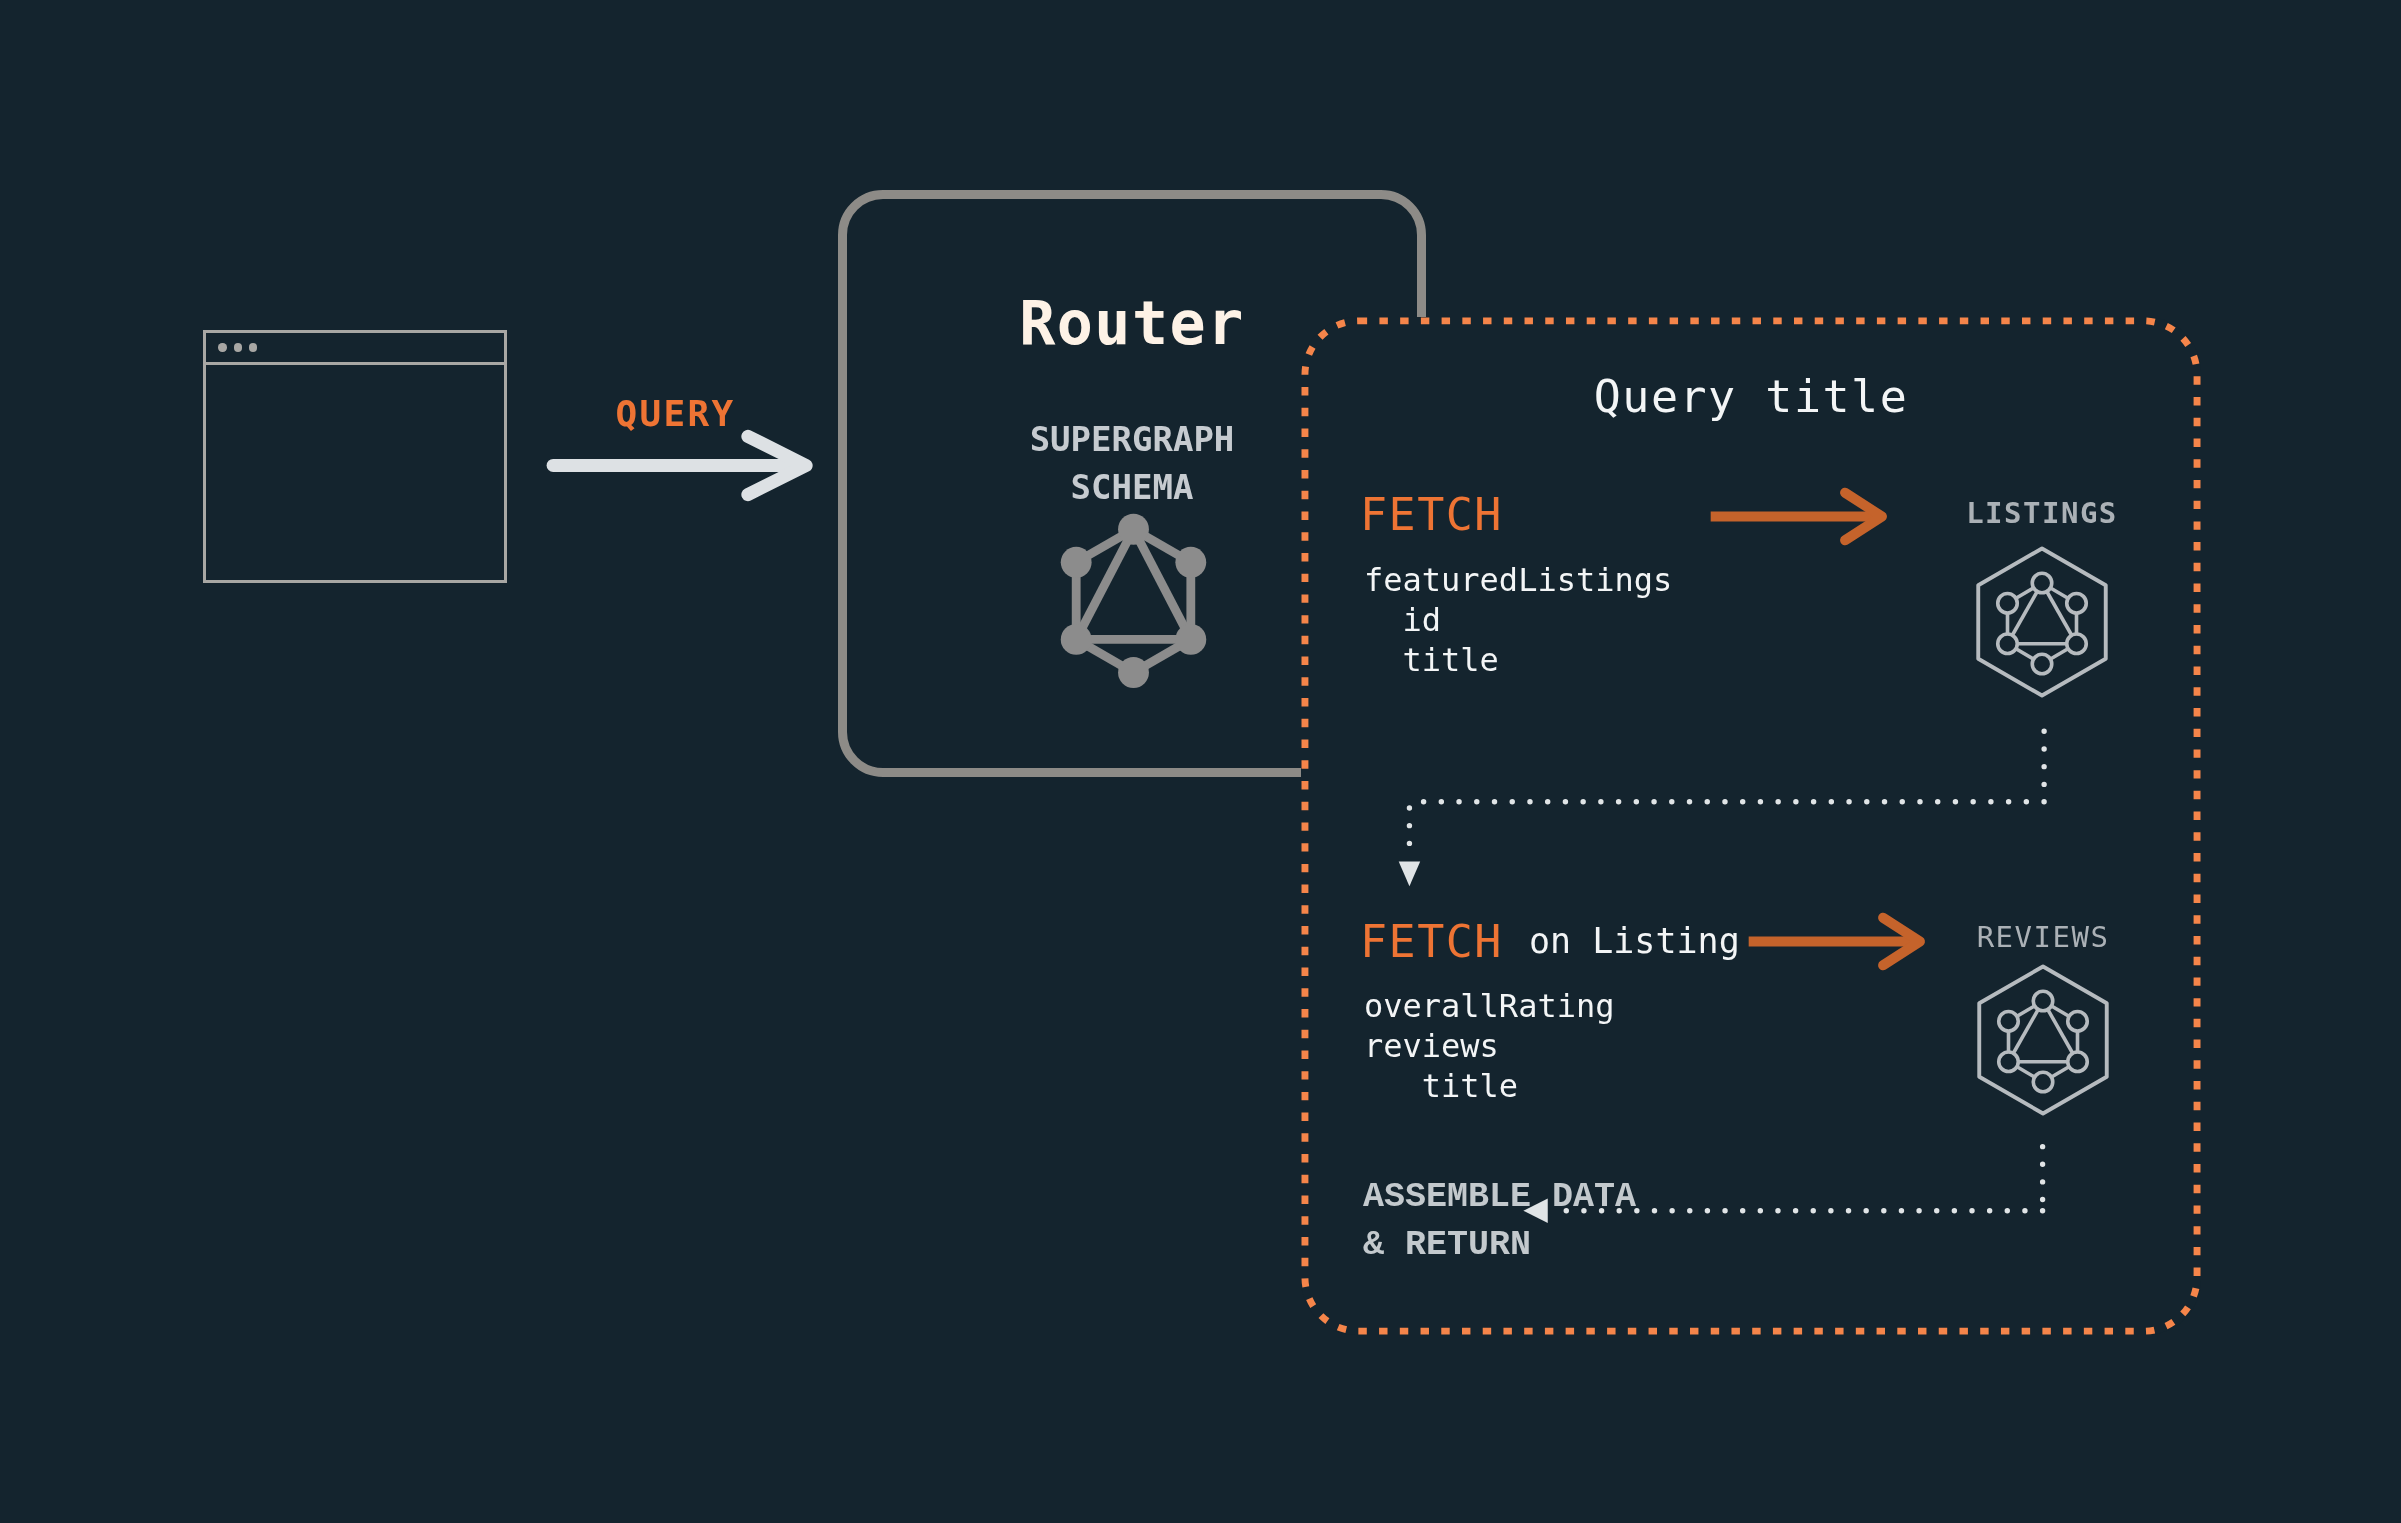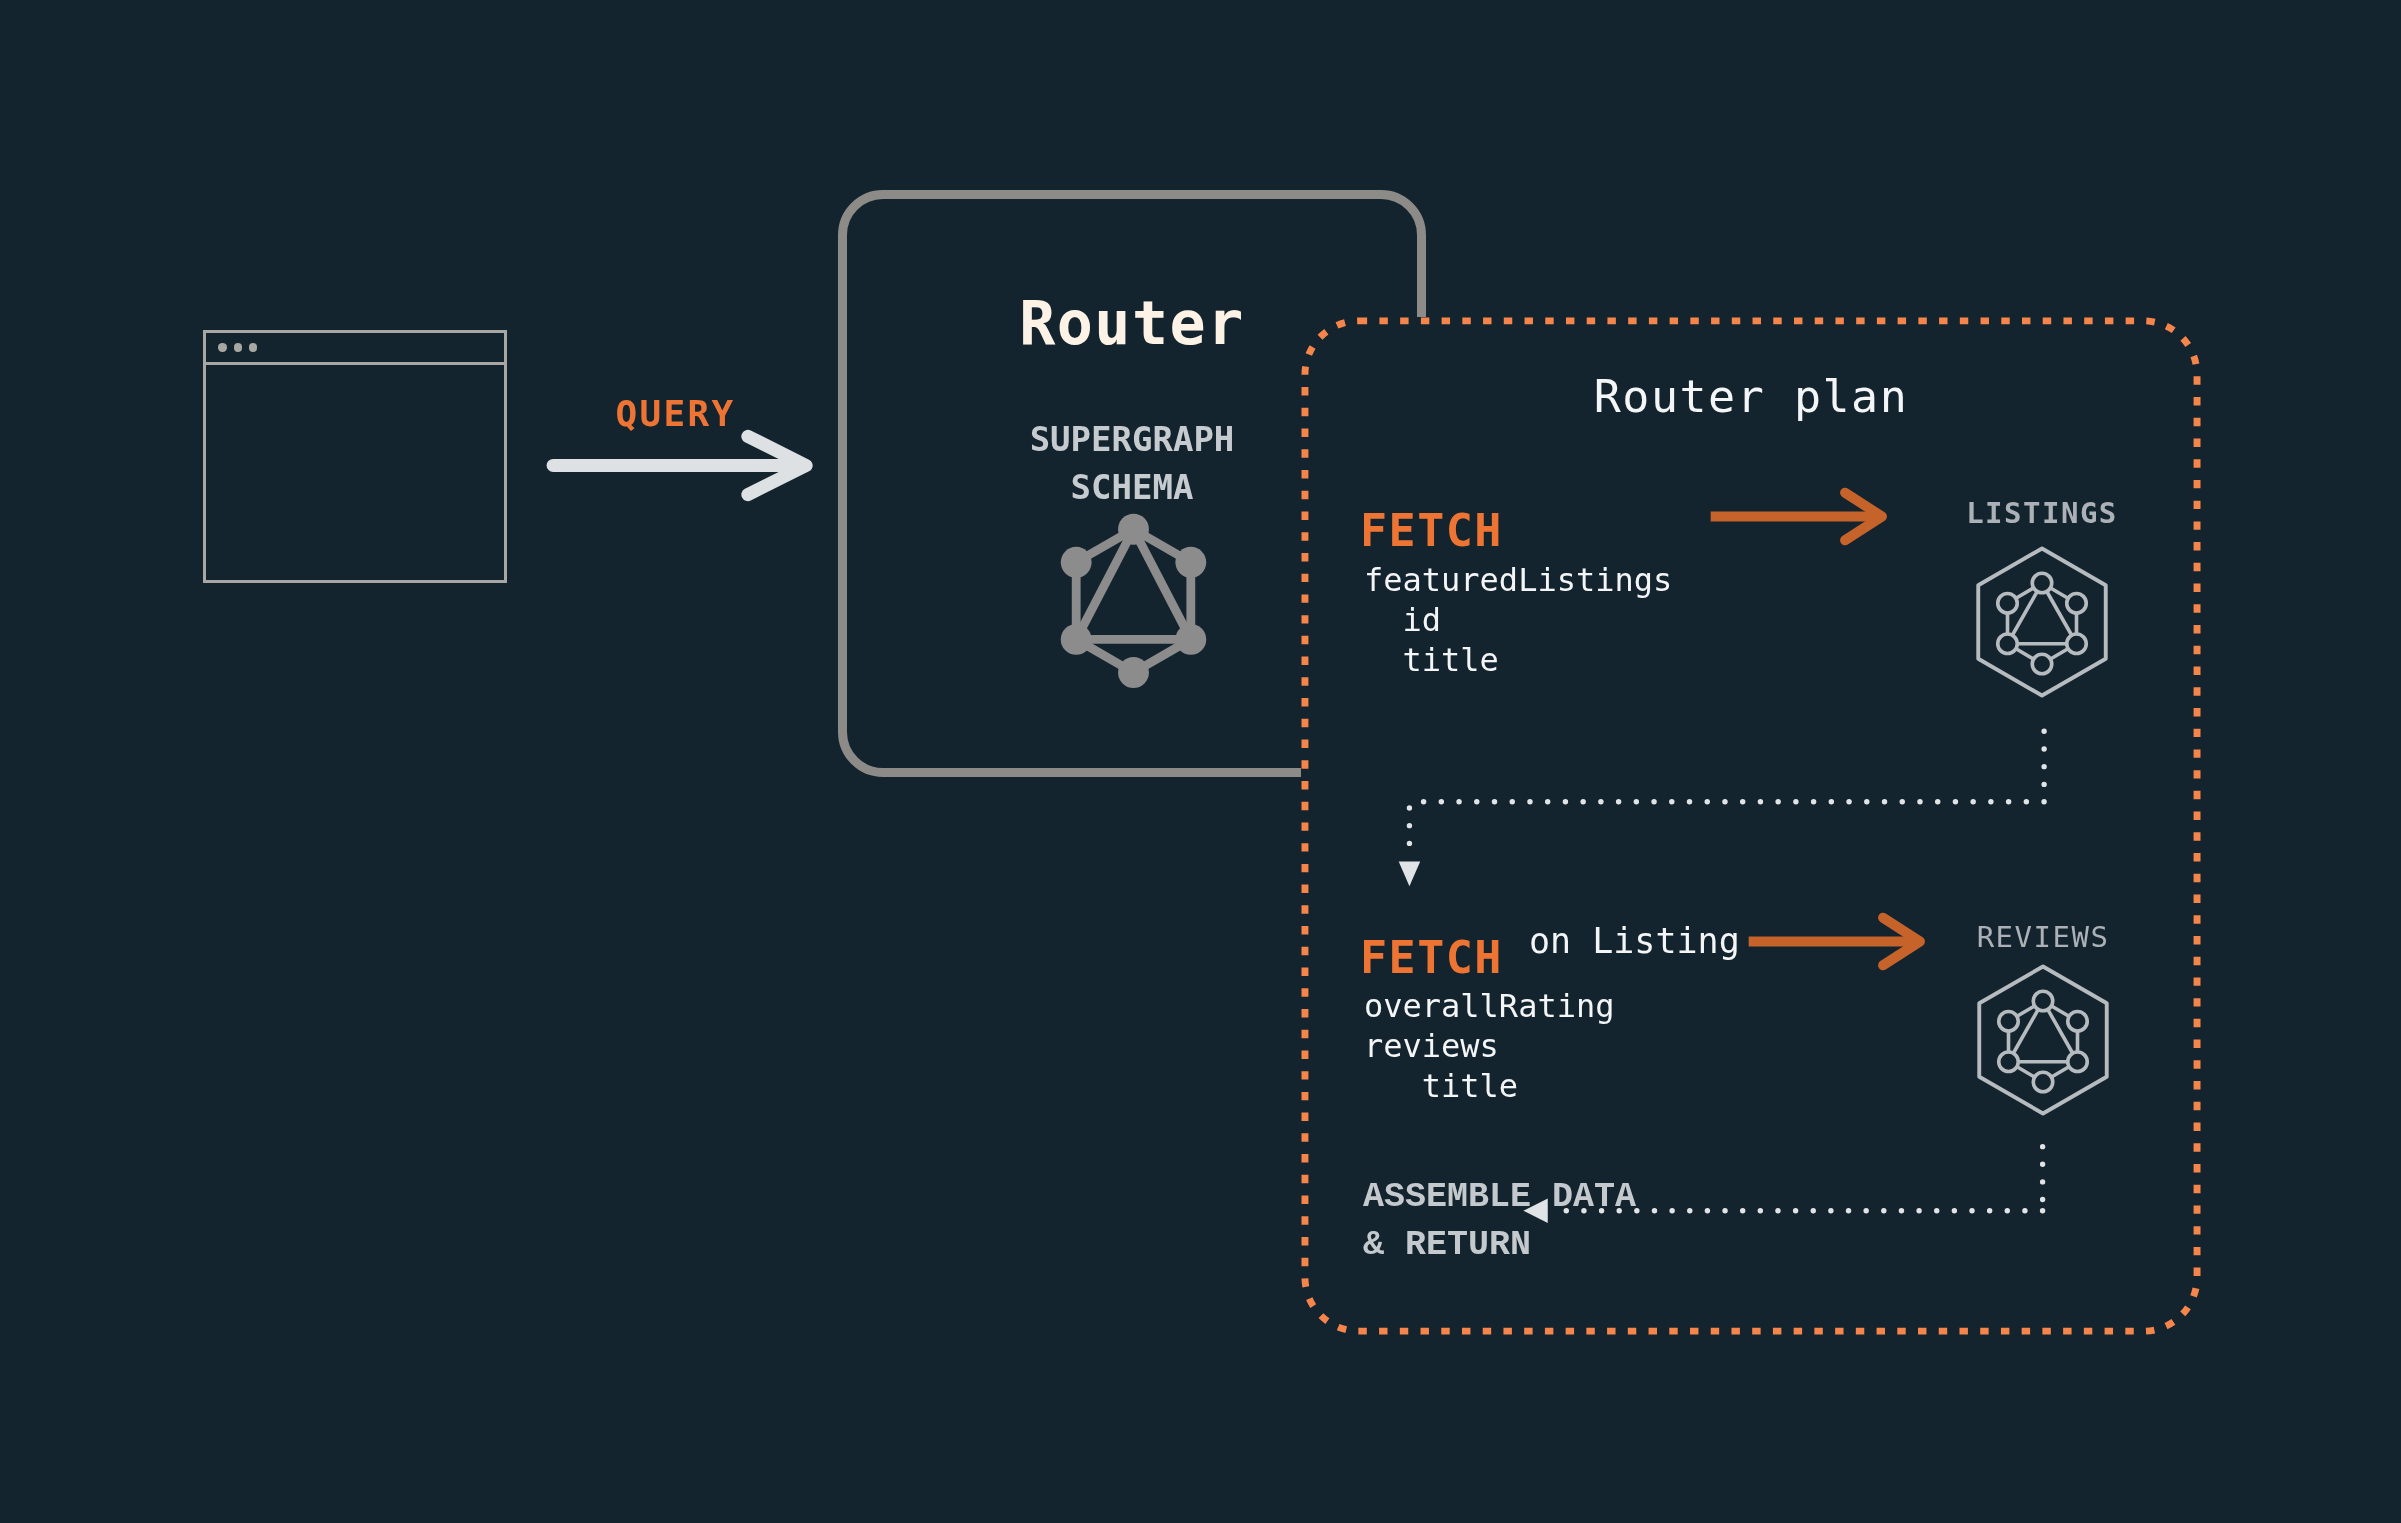--- a/index.html
+++ b/index.html
@@ -25,21 +25,21 @@
                 color:#fdf2e6;letter-spacing:1.5px;}
   .router-sub{left:838px;top:415px;width:588px;text-align:center;font-size:34px;font-weight:bold;
               color:#c6cbd0;line-height:48px;white-space:pre-line;}
   .router-logo{left:1060px;top:516px;}
 
   
   .qplan{left:1301px;top:317px;width:900px;height:1018px;background:#14242e;border-radius:55px;}
   .qplan-border{position:absolute;left:0;top:0;}
   .qplan-title{left:1301px;top:370px;width:900px;text-align:center;font-size:45px;color:#f3f5f6;letter-spacing:1.5px;}
 
-  .fetch-kw{font-size:45px;font-weight:bold;color:#ee7434;letter-spacing:1.5px;margin-top:16px;}
+  .fetch-kw{font-size:45px;font-weight:normal;color:#ee7434;letter-spacing:1.5px;}
   .fetch1{left:1360px;top:488px;}
   .fetch2{left:1360px;top:915px;}
   .fetch2-qual{left:1529px;top:921px;font-size:35px;color:#f3f5f6;}
 
   .code{font-size:32px;line-height:40px;color:#f3f5f6;}
   .code1{left:1364px;top:560px;}
   .code2{left:1364px;top:986px;}
 
   .subgraph-label{width:246px;text-align:center;font-size:29px;color:#abb1b6;letter-spacing:1.5px;}
   .listings-label{left:1919px;top:496px;font-weight:bold;}
@@ -93,21 +93,21 @@
       <circle cx="89" cy="84" r="10.5"></circle>
       <circle cx="50" cy="106.5" r="10.5"></circle>
   </g>
 </svg>
 
 <div class="abs qplan">
   <svg class="qplan-border" width="900" height="1018" viewBox="0 0 1172 1326">
     <rect x="5" y="5" width="1162" height="1316" rx="70" fill="none" stroke="#f5854a" stroke-width="9" stroke-dasharray="11 16"></rect>
   </svg>
 </div>
-<div class="abs qplan-title">Router plan</div>
+<div class="abs qplan-title">Query title</div>
 
 <div class="abs fetch-kw fetch1">FETCH</div>
 <svg class="abs" style="left:1703px;top:485px;" width="192" height="63" viewBox="0 0 250 82">
   <line x1="10" y1="41" x2="222" y2="41" stroke="#c5632b" stroke-width="13" stroke-linecap="butt"></line>
   <polyline points="185,10 233,41 185,72" fill="none" stroke="#c5632b" stroke-width="13" stroke-linecap="round" stroke-linejoin="round"></polyline>
 </svg>
 <div class="abs subgraph-label listings-label">LISTINGS</div>
 <div class="abs code pre code1">featuredListings
   id
   title</div>

